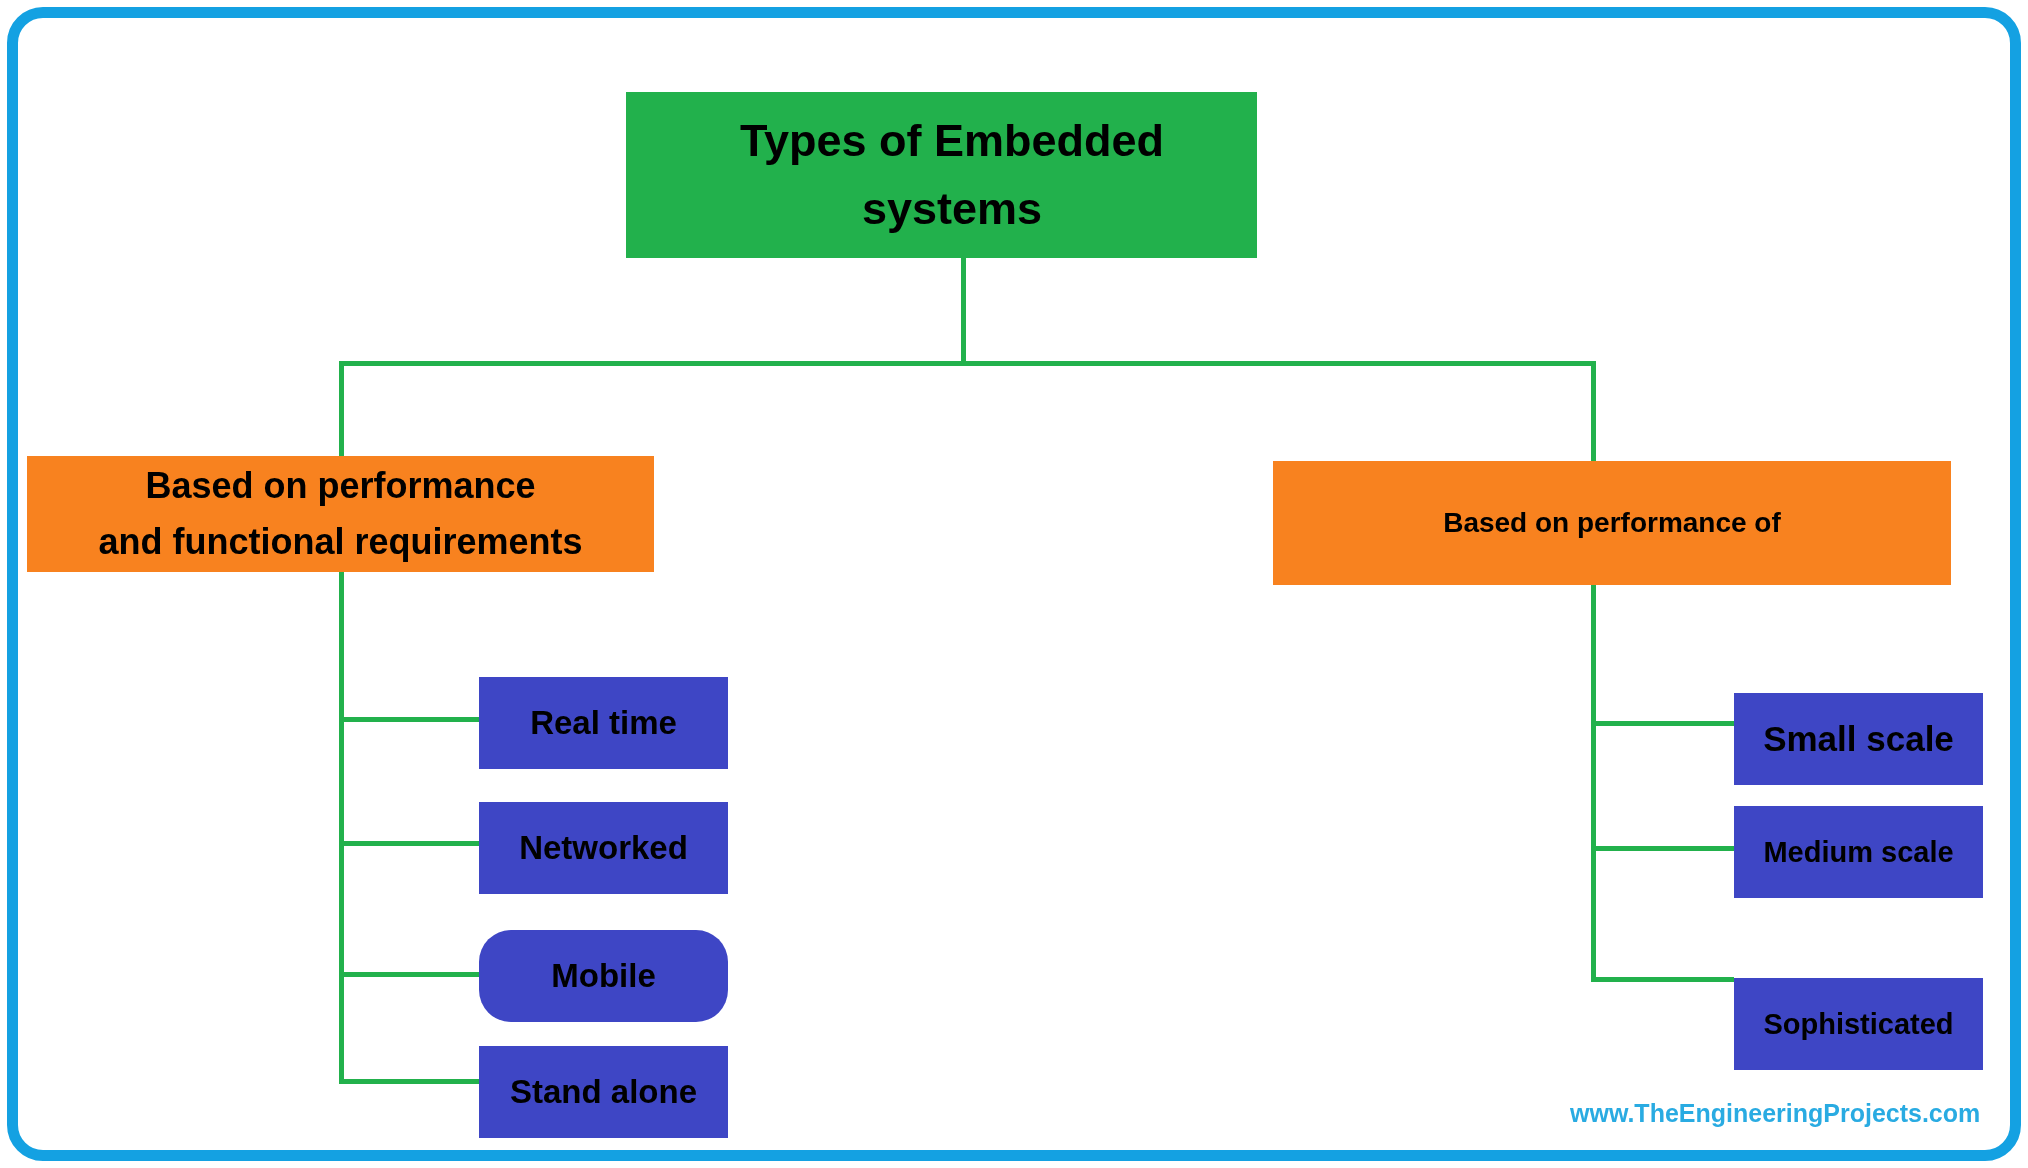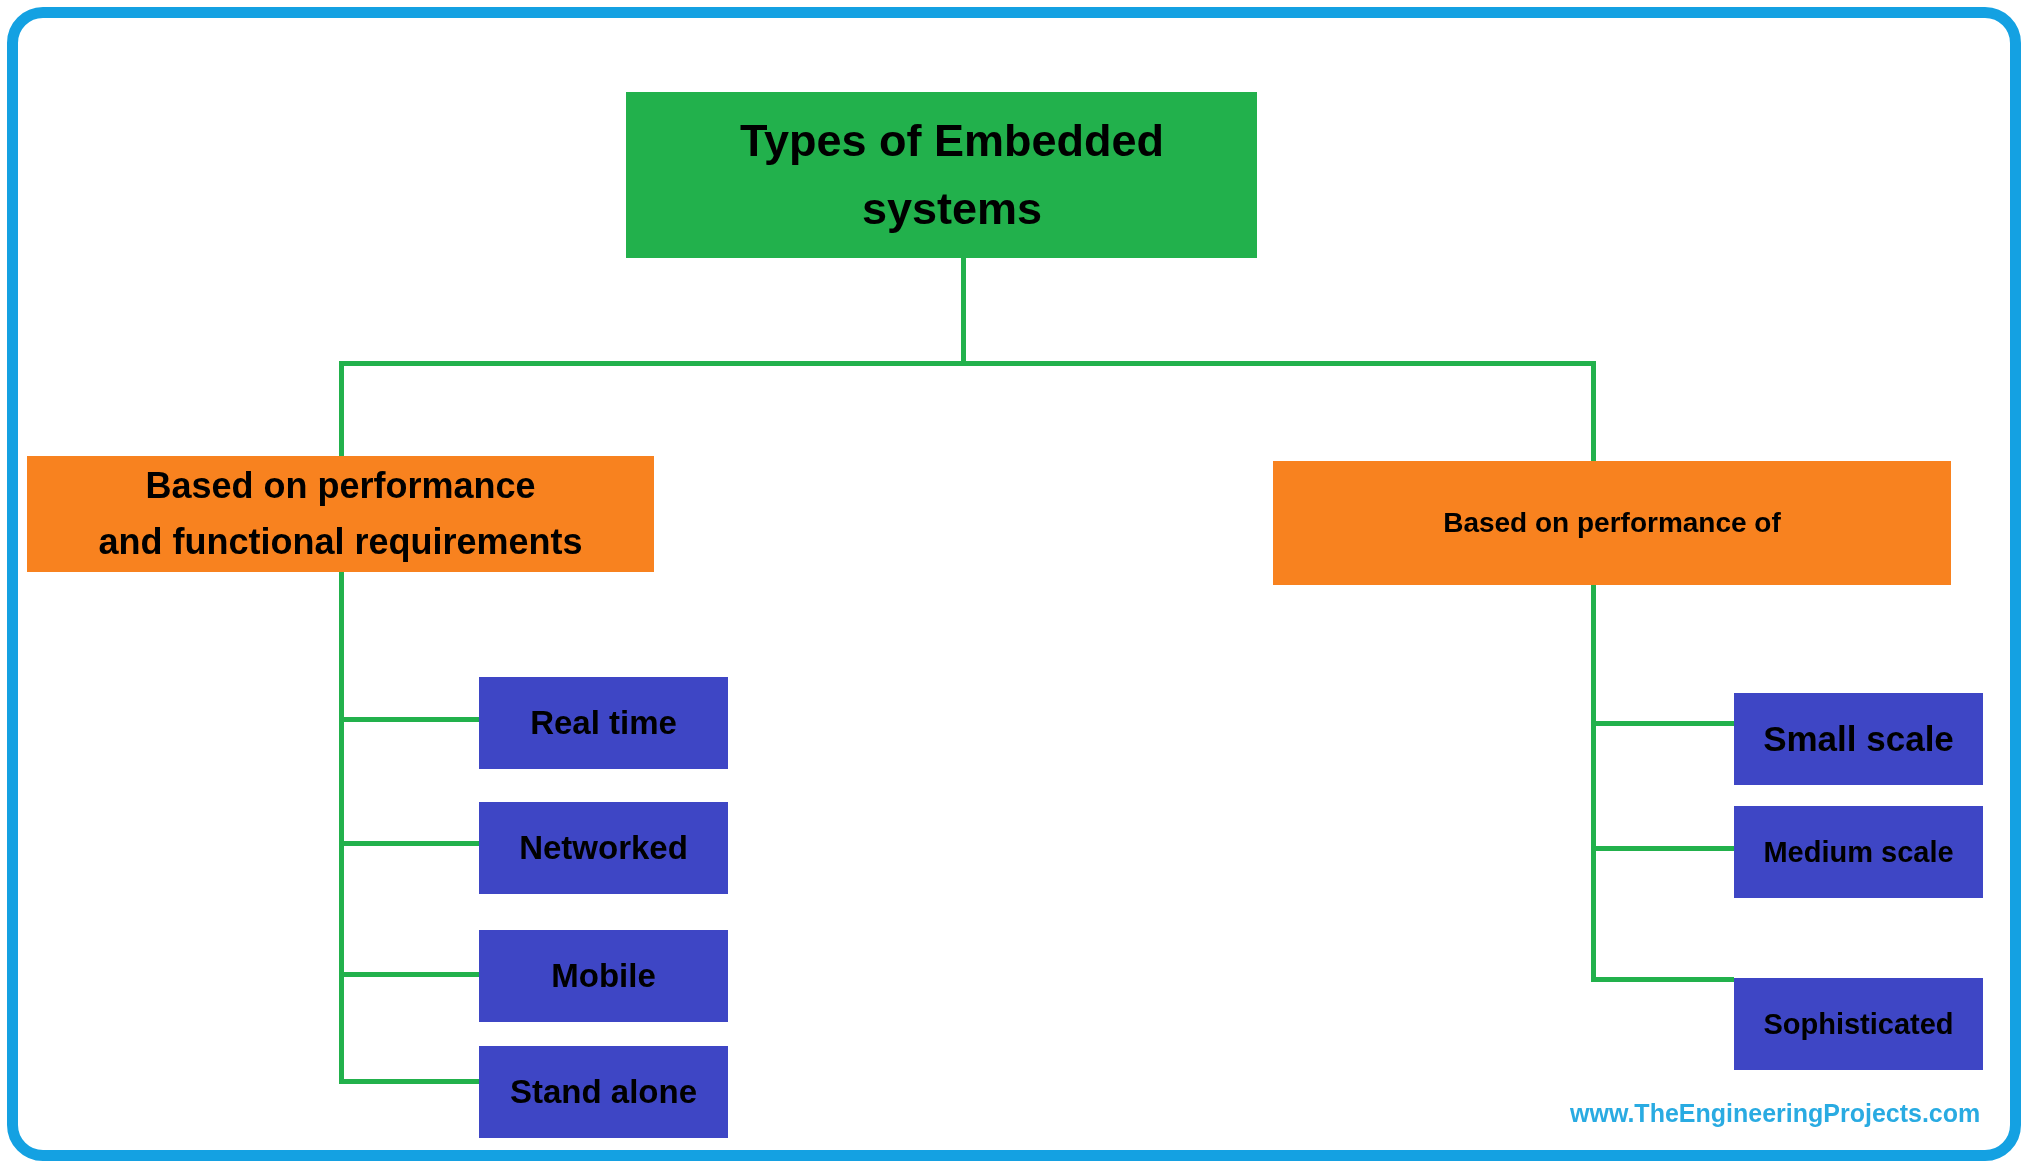--- a/index.html
+++ b/index.html
@@ -69,21 +69,21 @@
     left: 1273px; top: 461px;
     width: 678px; height: 124px;
     font-size: 28px; line-height: 56px;
   }
 
   .child { width: 249px; height: 92px; font-size: 33px; }
   .child-l { left: 479px; }
   .child-r { left: 1734px; }
   .y-real      { top: 677px; }
   .y-networked { top: 802px; }
-  .y-mobile    { top: 930px; }
+  .y-mobile    { top: 930px; border-radius: 32px; }
   .y-stand     { top: 1046px; }
   .y-small     { top: 681px; font-size: 35px; margin-top: 12px; }
   .y-medium    { top: 806px; font-size: 29px; }
   .y-soph      { top: 978px; font-size: 29px; }
 
   
   .v-root  { left: 961px;  top: 256px; width: 5px;    height: 107px; }
   .h-main  { left: 339px;  top: 361px; width: 1257px; height: 5px;   }
   .v-left  { left: 339px;  top: 361px; width: 5px;    height: 723px; }
   .v-right { left: 1591px; top: 361px; width: 5px;    height: 621px; }

